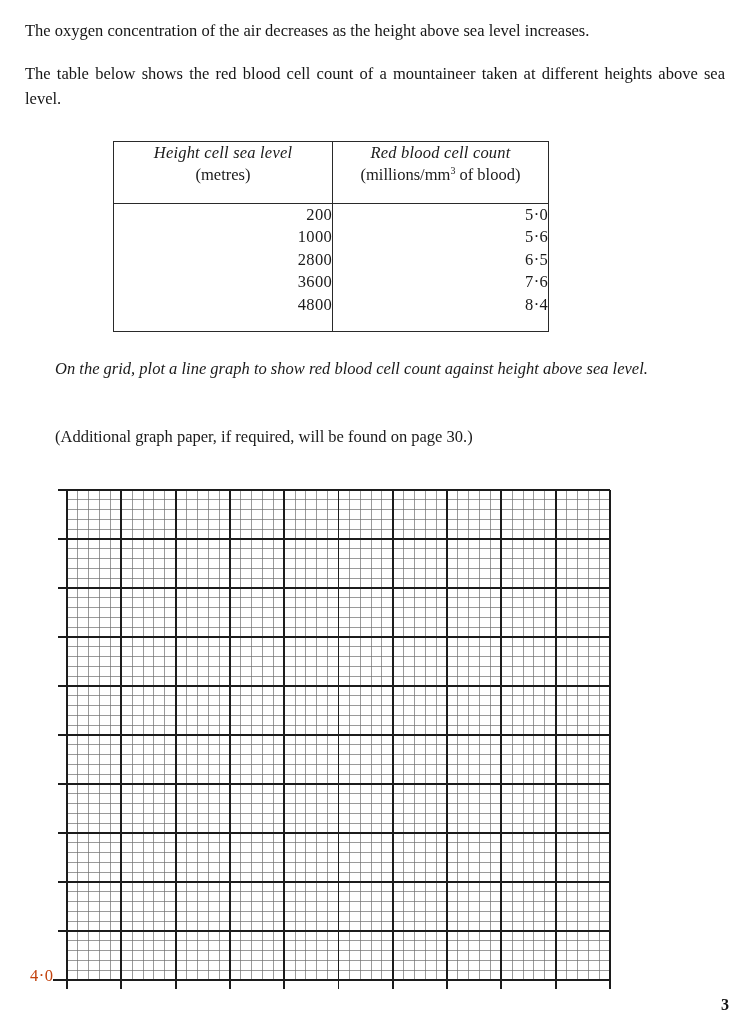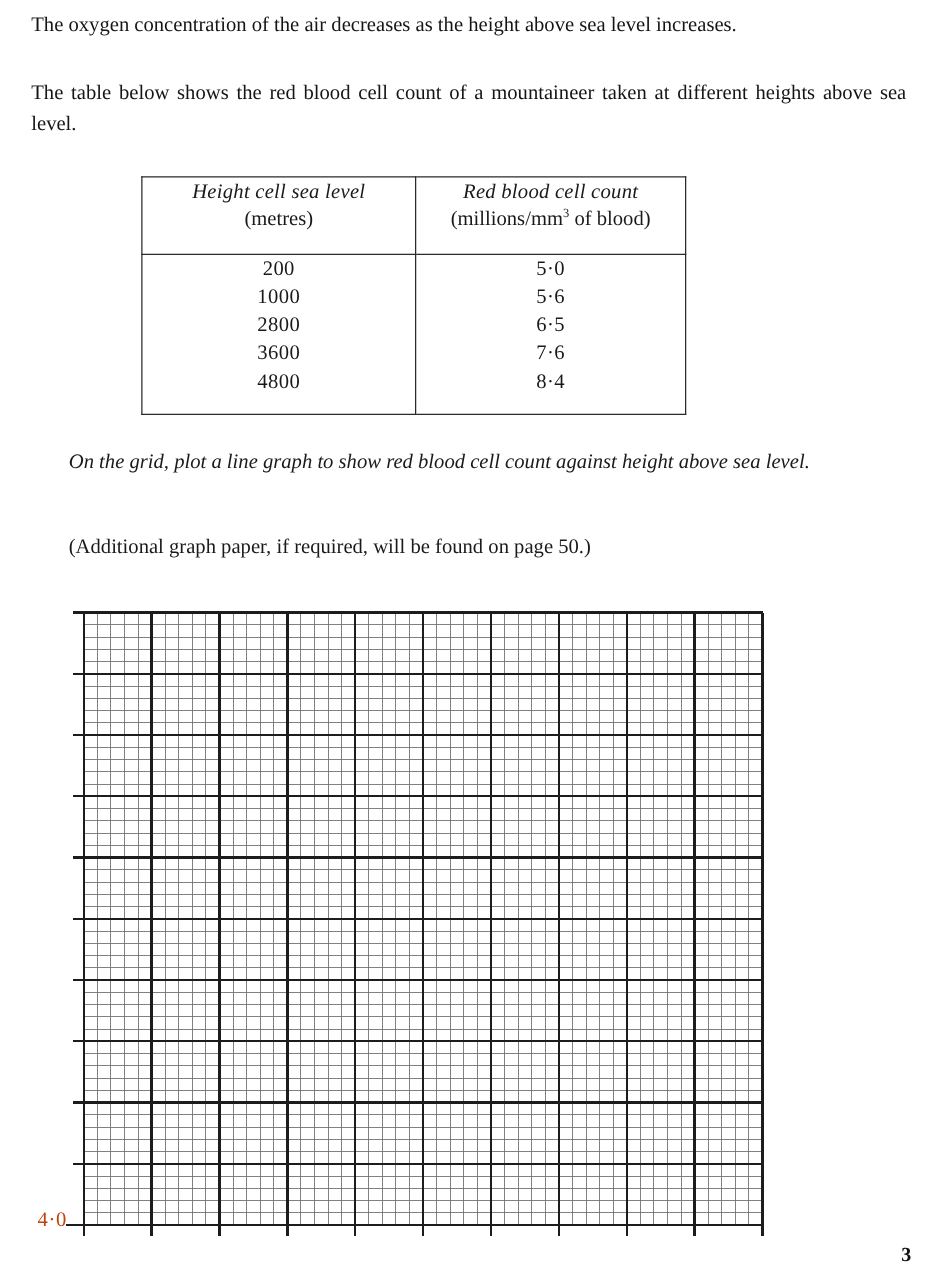--- a/index.html
+++ b/index.html
@@ -18,21 +18,21 @@
 
   
   .para {
     position: absolute;
     font-size: 16.5px;
     line-height: 25px;
     color: #151515;
   }
   #para-1 {
     left: 25px;
-    top: 7px;
+    top: 18px;
     width: 700px;
     text-align: justify;
     text-align-last: left;
   }
   #para-2 {
     left: 25px;
     top: 61px;
     width: 700px;
     text-align: justify;
     text-align-last: left;
@@ -74,21 +74,21 @@
     line-height: 22px;
   }
   .th-sub sup {
     font-size: 10px;
     vertical-align: super;
     line-height: 0;
   }
 
   .body-cell {
     height: 128px;
-    text-align: center;
+    text-align: right;
     padding-top: 9px;
     box-sizing: border-box;
     margin-top: 20px;
   }
   .val-list {
     list-style: none;
     margin: 0;
     padding: 0;
   }
   .val-list li {
@@ -191,21 +191,21 @@
             <li>7·6</li>
             <li>8·4</li>
           </ul>
       </td>
     </tr>
   </tbody>
 </table>
 
 <div id="instr-1">On the grid, plot a line graph to show red blood cell count against height above sea level.</div>
 
-<div id="instr-2">(Additional graph paper, if required, will be found on page 50.)</div>
+<div id="instr-2">(Additional graph paper, if required, will be found on page 30.)</div>
 
 <div id="graph-area">
   <svg id="grid-svg" width="747" height="1024" shape-rendering="crispEdges">
       <line x1="77.86" y1="490" x2="77.86" y2="980" stroke="#6f6f6f" stroke-width="0.7"></line>
       <line x1="88.72" y1="490" x2="88.72" y2="980" stroke="#6f6f6f" stroke-width="0.7"></line>
       <line x1="99.58" y1="490" x2="99.58" y2="980" stroke="#6f6f6f" stroke-width="0.7"></line>
       <line x1="110.44" y1="490" x2="110.44" y2="980" stroke="#6f6f6f" stroke-width="0.7"></line>
       <line x1="132.16" y1="490" x2="132.16" y2="980" stroke="#6f6f6f" stroke-width="0.7"></line>
       <line x1="143.01999999999998" y1="490" x2="143.01999999999998" y2="980" stroke="#6f6f6f" stroke-width="0.7"></line>
       <line x1="153.88" y1="490" x2="153.88" y2="980" stroke="#6f6f6f" stroke-width="0.7"></line>

